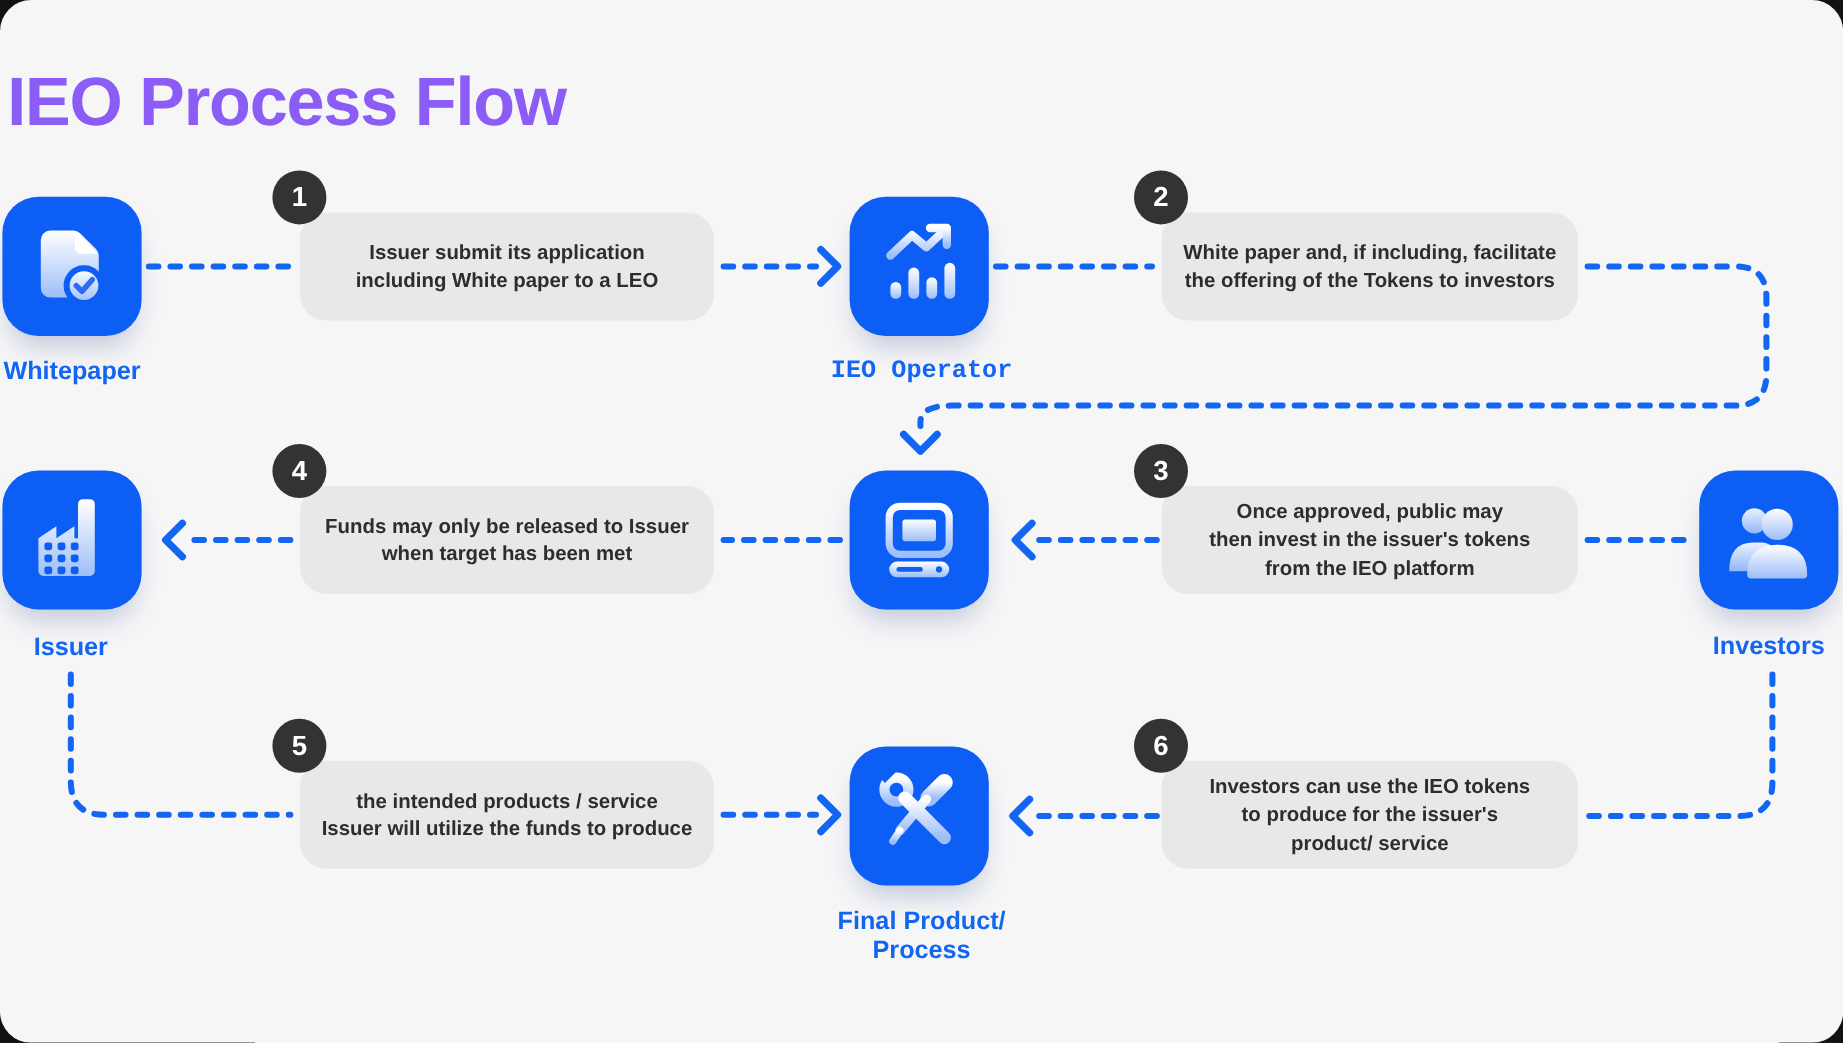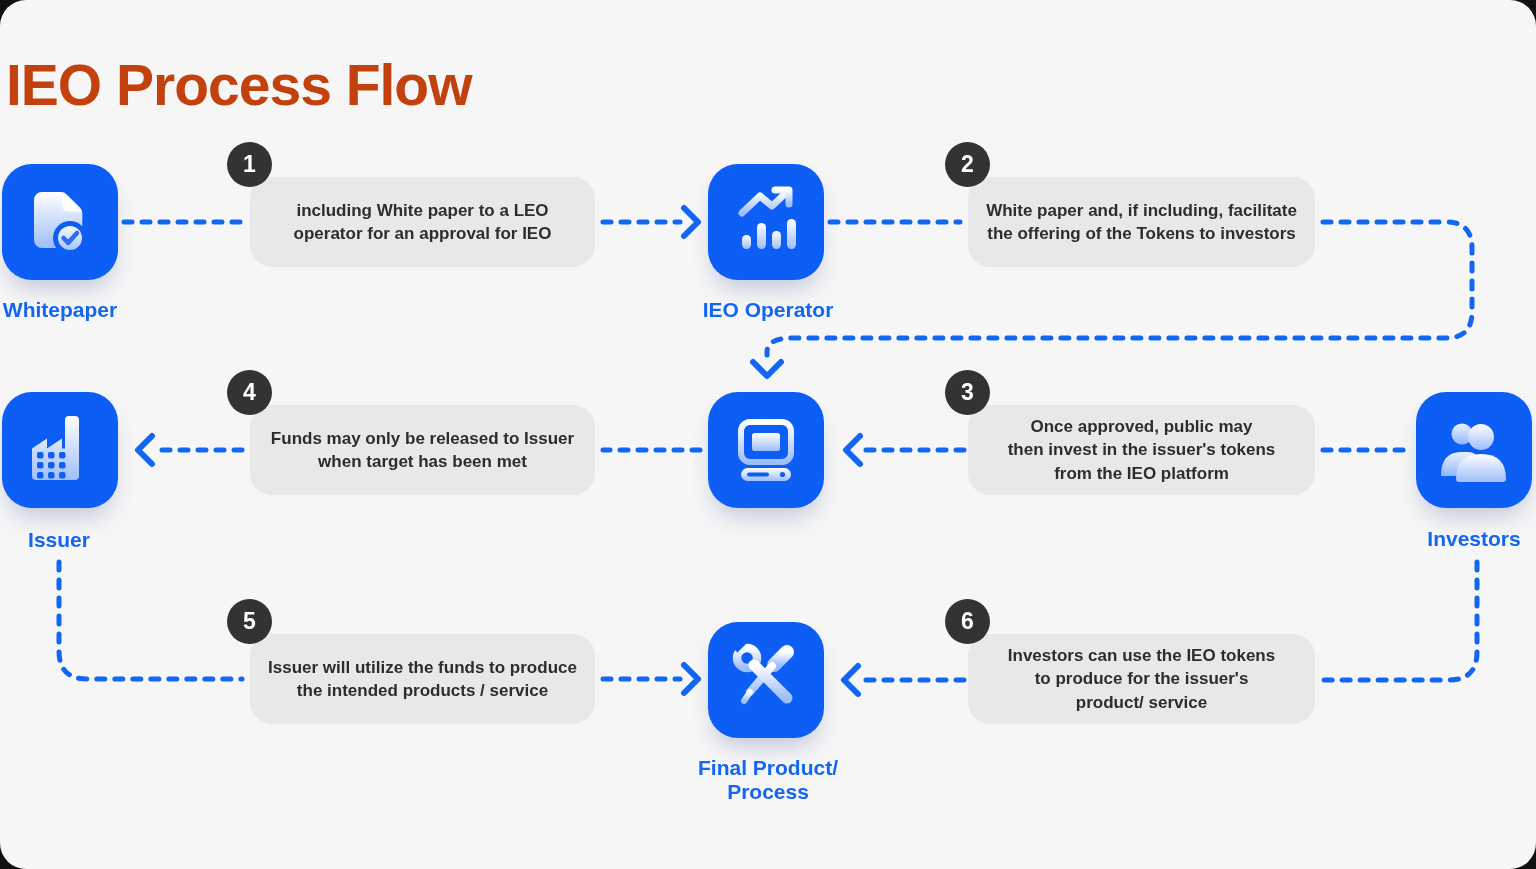--- a/index.html
+++ b/index.html
@@ -3,21 +3,21 @@
 <meta charset="utf-8">
 <style>
   html,body { margin:0; padding:0; background:#111; }
   .stage {
     position:relative; width:1536px; height:869px;
     background:#f6f6f7; border-radius:26px; overflow:hidden;
     font-family:"Liberation Sans", sans-serif;
   }
   .page-title {
     position:absolute; left:6px; top:52px; margin:0;
-    font-size:57px; font-weight:800; letter-spacing:-1px; color:#c2410c;
+    font-size:57px; font-weight:800; letter-spacing:-1px; color:#8b5cf6;
   }
   svg.connectors { position:absolute; inset:0; pointer-events:none; }
   .dash { fill:none; stroke:#1266f1; stroke-width:5; stroke-dasharray:8 10; stroke-linecap:round; }
   .head { fill:none; stroke:#1266f1; stroke-width:6; stroke-linecap:round; stroke-linejoin:round; }
 
   .tile {
     position:absolute; width:116px; height:116px; background:#0d5ef4;
     border-radius:30px; display:flex; align-items:center; justify-content:center;
     box-shadow:0 14px 22px -6px rgba(35,65,130,.25);
   }
@@ -91,21 +91,21 @@
       </linearGradient>
         </defs>
       <path d="M34 49 L52 32 L64 42 L79 28" stroke="url(#gc)" stroke-width="7" fill="none" stroke-linecap="round" stroke-linejoin="round"></path>
       <path d="M67 26 H81 V40" stroke="url(#gc)" stroke-width="7" fill="none" stroke-linecap="round" stroke-linejoin="round"></path>
       <rect x="34" y="71" width="9" height="14" rx="4.5" fill="url(#gc)"></rect>
       <rect x="49" y="59" width="9" height="26" rx="4.5" fill="url(#gc)"></rect>
       <rect x="64" y="67" width="9" height="18" rx="4.5" fill="url(#gc)"></rect>
       <rect x="79" y="55" width="9" height="30" rx="4.5" fill="url(#gc)"></rect>
     </svg>
   </div>
-  <div class="node-label" style="left:658px; top:298px;">IEO Operator</div>
+  <div class="node-label" style="left:658px; top:298px;font-family:Liberation Mono, monospace;">IEO Operator</div>
 
   <div class="tile" style="left:708px; top:392px;">
     <svg viewBox="0 0 116 116">
       <defs>
           <linearGradient id="gm" x1="0" y1="0" x2="0" y2="1">
         <stop offset="0" stop-color="#ffffff"></stop>
             <stop offset="1" stop-color="#9dbef9"></stop>
       </linearGradient>
         </defs>
       <rect x="33" y="30" width="50" height="40" rx="9" fill="none" stroke="url(#gm)" stroke-width="6"></rect>
@@ -172,22 +172,22 @@
       <path d="M46 43 L79 76" stroke="url(#gt)" stroke-width="11" stroke-linecap="round"></path>
     </svg>
   </div>
   <div class="node-label" style="left:658px; top:756px;">
     <div>Final Product/</div>
     <div>Process</div>
   </div>
 
   <div class="bubble" style="left:250px; top:177px; width:345px;">
     <div class="badge">1</div>
+    <div class="line">Issuer submit its application</div>
     <div class="line">including White paper to a LEO</div>
-    <div class="line">operator for an approval for IEO</div>
   </div>
 
   <div class="bubble" style="left:968px; top:177px; width:347px;">
     <div class="badge">2</div>
     <div class="line">White paper and, if including, facilitate</div>
     <div class="line">the offering of the Tokens to investors</div>
   </div>
 
   <div class="bubble" style="left:968px; top:405px; width:347px;">
     <div class="badge">3</div>
@@ -197,22 +197,22 @@
   </div>
 
   <div class="bubble" style="left:250px; top:405px; width:345px;">
     <div class="badge">4</div>
     <div class="line">Funds may only be released to Issuer</div>
     <div class="line">when target has been met</div>
   </div>
 
   <div class="bubble" style="left:250px; top:634px; width:345px;">
     <div class="badge">5</div>
+    <div class="line">the intended products / service</div>
     <div class="line">Issuer will utilize the funds to produce</div>
-    <div class="line">the intended products / service</div>
   </div>
 
   <div class="bubble" style="left:968px; top:634px; width:347px;">
     <div class="badge">6</div>
     <div class="line">Investors can use the IEO tokens</div>
     <div class="line">to produce for the issuer's</div>
     <div class="line">product/ service</div>
   </div>
 
 </div>

